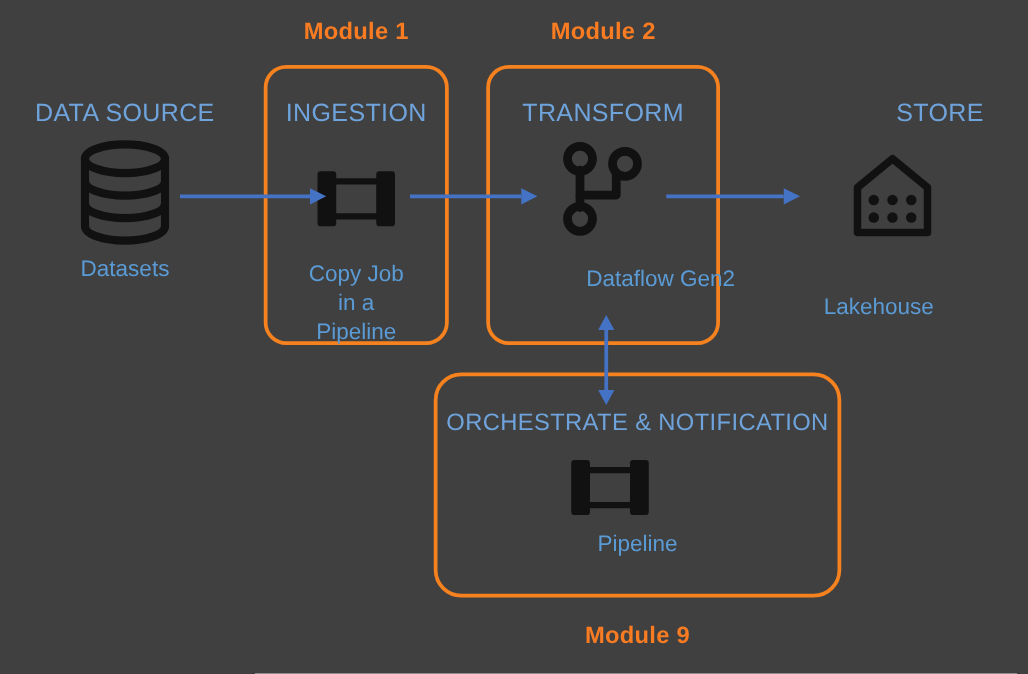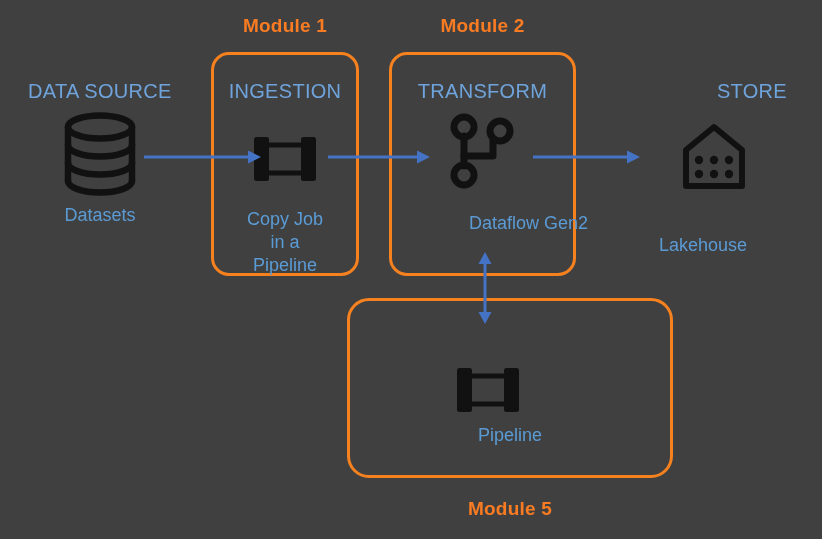--- a/index.html
+++ b/index.html
@@ -93,21 +93,21 @@
 <body>
 
 <div id="canvas">
 
   <div class="abs module-box" id="module1-box"></div>
   <div class="abs module-box" id="module2-box"></div>
   <div class="abs module-box" id="module3-box"></div>
 
   <div class="abs module-caption" id="module1-caption">Module 1</div>
   <div class="abs module-caption" id="module2-caption">Module 2</div>
-  <div class="abs module-caption" id="module3-caption">Module 5</div>
+  <div class="abs module-caption" id="module3-caption">Module 9</div>
 
   <div class="abs stage-heading" id="datasource-heading">DATA SOURCE</div>
 
   <div class="abs icon-wrap" id="datasets-icon">
     <svg width="80" height="88" viewBox="0 0 80 88" xmlns="http://www.w3.org/2000/svg">
       <g fill="none" stroke="#111111" stroke-width="6.5" stroke-linecap="round">
 
         <path d="M8 17 L8 71"></path>
         <path d="M72 17 L72 71"></path>
 
@@ -174,20 +174,21 @@
         <circle cx="48" cy="38" r="4.2"></circle>
         <circle cx="18" cy="52" r="4.2"></circle>
         <circle cx="33" cy="52" r="4.2"></circle>
         <circle cx="48" cy="52" r="4.2"></circle>
       </g>
     </svg>
   </div>
 
   <div class="abs sub-label" id="lakehouse-label">Lakehouse</div>
 
+  <div class="abs stage-heading" id="orchestrate-heading">ORCHESTRATE &amp; NOTIFICATION</div>
 
   <div class="abs icon-wrap" id="pipeline-icon">
     <svg width="66" height="50" viewBox="0 0 66 50" xmlns="http://www.w3.org/2000/svg">
       <g stroke="#111111" fill="none" stroke-linejoin="round">
         <rect x="14" y="11" width="38" height="28" stroke-width="5"></rect>
         <rect x="4.5" y="5.5" width="10" height="39" stroke-width="5" fill="#111111"></rect>
         <rect x="51.5" y="5.5" width="10" height="39" stroke-width="5" fill="#111111"></rect>
       </g>
     </svg>
   </div>

